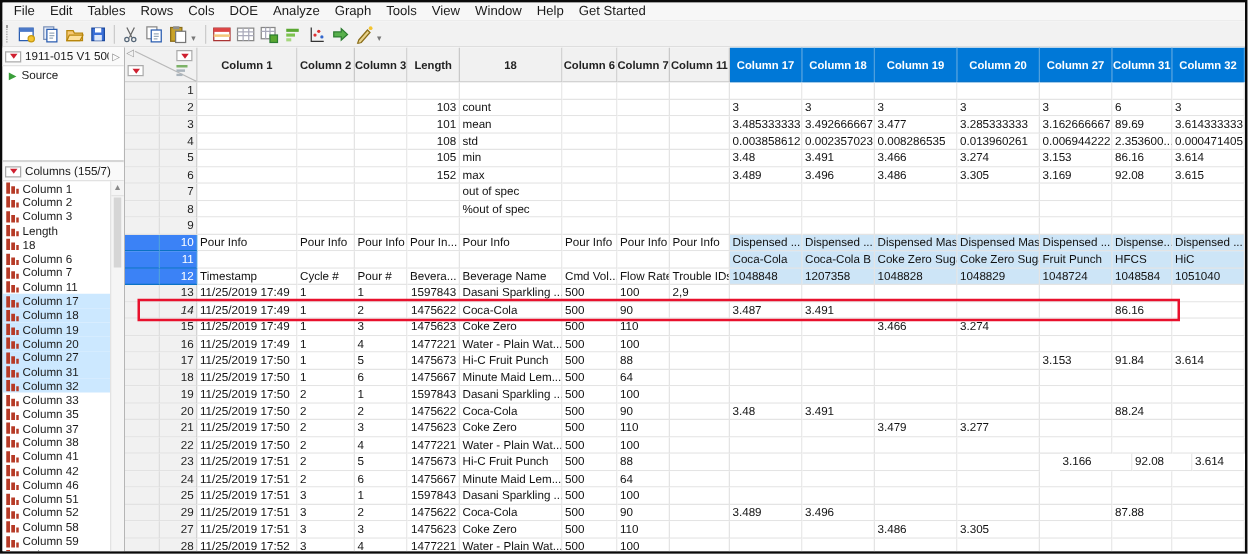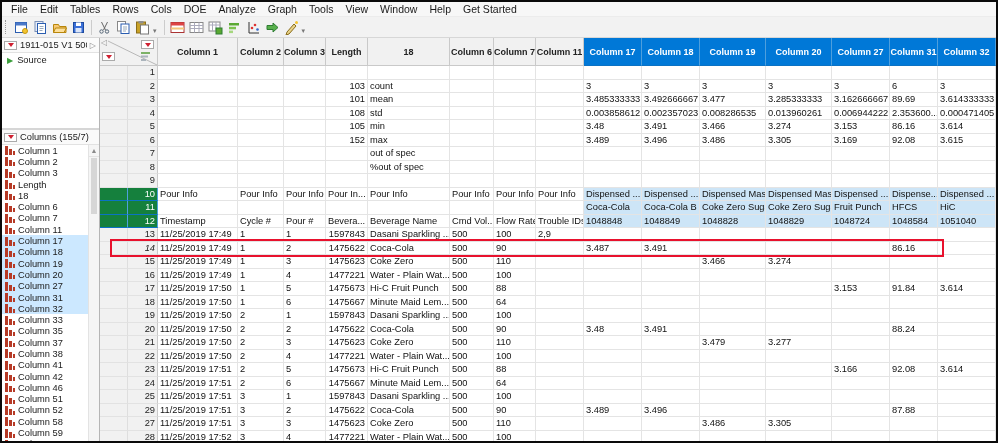--- a/index.html
+++ b/index.html
@@ -62,21 +62,21 @@
   .rtri2{position:absolute;left:2px;top:14px;}
   .gbody{position:relative;}
   .grow{display:flex;height:13.5px;box-sizing:border-box;}
   .gc{box-sizing:border-box;flex:0 0 auto;border-right:1px solid #e4e4e4;border-bottom:1px solid #e4e4e4;
       padding:0 2px;white-space:nowrap;overflow:hidden;display:flex;align-items:center;background:#fff;}
   .gc.num{justify-content:flex-end;}
   .gc.selcell{background:#cde5f7;}
   .rowstate{background:#f1f1f1;border-right:1px solid #dedede;border-bottom:1px solid #e2e2e2;}
   .rownum{background:#f1f1f1;border-right:1px solid #c9c9c9;border-bottom:1px solid #e2e2e2;
           justify-content:flex-end;color:#222;}
-  .grow.selrow .rownum,.grow.selrow .rowstate{background:#15803d;color:#fff;
+  .grow.selrow .rownum,.grow.selrow .rowstate{background:#3b82f6;color:#fff;
           border-bottom-color:#0b72c4;border-right-color:#4e9fdd;}
   .redbox{position:absolute;left:10px;top:201px;width:834px;height:18px;border:2.5px solid #e8112d;
           box-sizing:border-box;pointer-events:none;z-index:5;}
 </style>
 </head>
 <body>
 
 <div class="frame">
 
   <div class="menubar">
@@ -579,21 +579,21 @@
             <div class="gc rownum" style="width: 30px;">12</div>
             <div class="gc" style="width: 80px;">Timestamp</div>
             <div class="gc" style="width: 46px;">Cycle #</div>
             <div class="gc" style="width: 42px;">Pour #</div>
             <div class="gc" style="width: 42px;">Bevera...</div>
             <div class="gc" style="width: 82px;">Beverage Name</div>
             <div class="gc" style="width: 44px;">Cmd Vol...</div>
             <div class="gc" style="width: 42px;">Flow Rate</div>
             <div class="gc" style="width: 48px;">Trouble IDs</div>
             <div class="gc selcell" style="width: 58px;">1048848</div>
-            <div class="gc selcell" style="width: 58px;">1048849</div>
+            <div class="gc selcell" style="width: 58px;">1207358</div>
             <div class="gc selcell" style="width: 66px;">1048828</div>
             <div class="gc selcell" style="width: 66px;">1048829</div>
             <div class="gc selcell" style="width: 58px;">1048724</div>
             <div class="gc selcell" style="width: 48px;">1048584</div>
             <div class="gc selcell" style="width: 58px;">1051040</div>
           </div>
           <div class="grow">
             <div class="gc rowstate" style="width: 28px;"></div>
             <div class="gc rownum" style="width: 30px;">13</div>
             <div class="gc" style="width: 80px;">11/25/2019 17:49</div>
@@ -791,21 +791,21 @@
             <div class="gc" style="width: 42px;">5</div>
             <div class="gc num" style="width: 42px;">1475673</div>
             <div class="gc" style="width: 82px;">Hi-C Fruit Punch</div>
             <div class="gc" style="width: 44px;">500</div>
             <div class="gc" style="width: 42px;">88</div>
             <div class="gc" style="width: 48px;"></div>
             <div class="gc" style="width: 58px;"></div>
             <div class="gc" style="width: 58px;"></div>
             <div class="gc" style="width: 66px;"></div>
             <div class="gc" style="width: 66px;"></div>
-            <div class="gc" style="width: 58px;">3.166</div>
+            <div class="gc" style="width: 58px; margin-left: 16px;">3.166</div>
             <div class="gc" style="width: 48px;">92.08</div>
             <div class="gc" style="width: 58px;">3.614</div>
           </div>
           <div class="grow">
             <div class="gc rowstate" style="width: 28px;"></div>
             <div class="gc rownum" style="width: 30px;">24</div>
             <div class="gc" style="width: 80px;">11/25/2019 17:51</div>
             <div class="gc" style="width: 46px;">2</div>
             <div class="gc" style="width: 42px;">6</div>
             <div class="gc num" style="width: 42px;">1475667</div>

